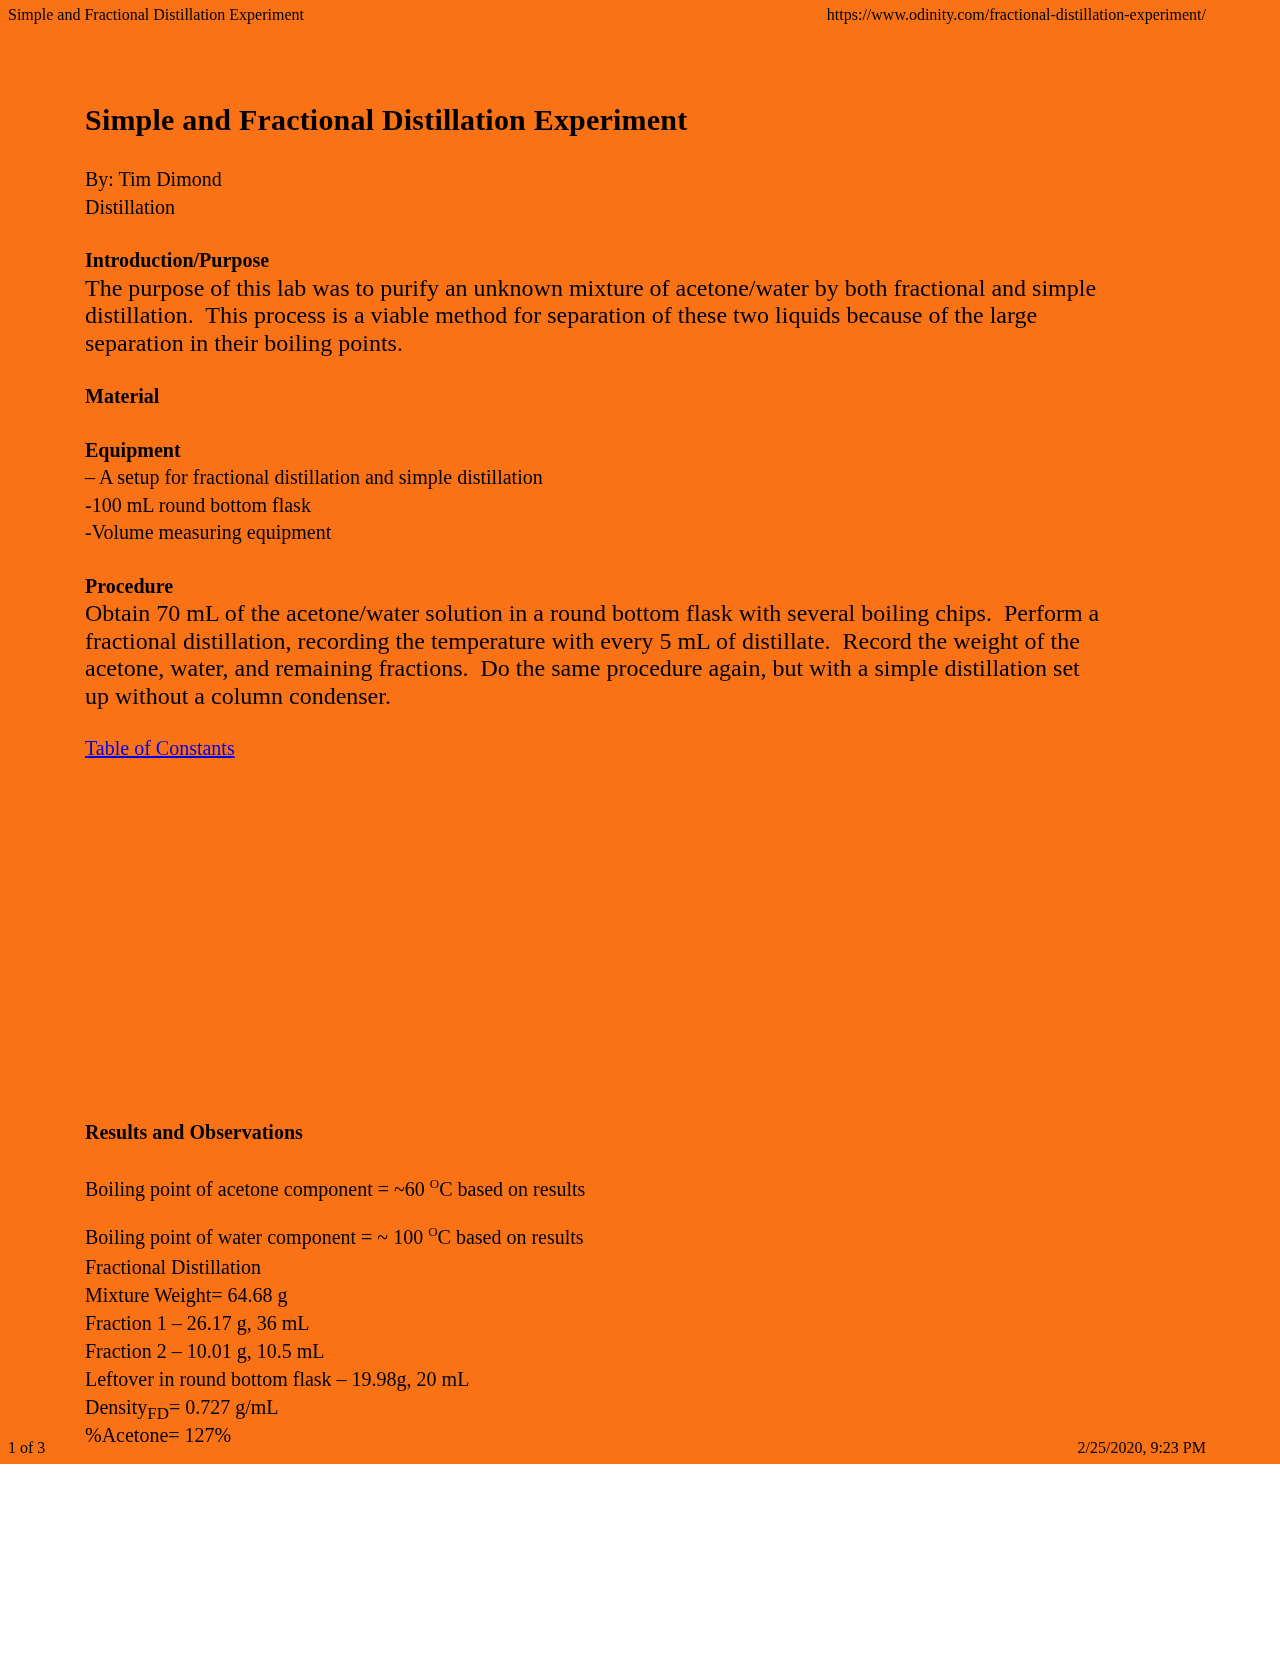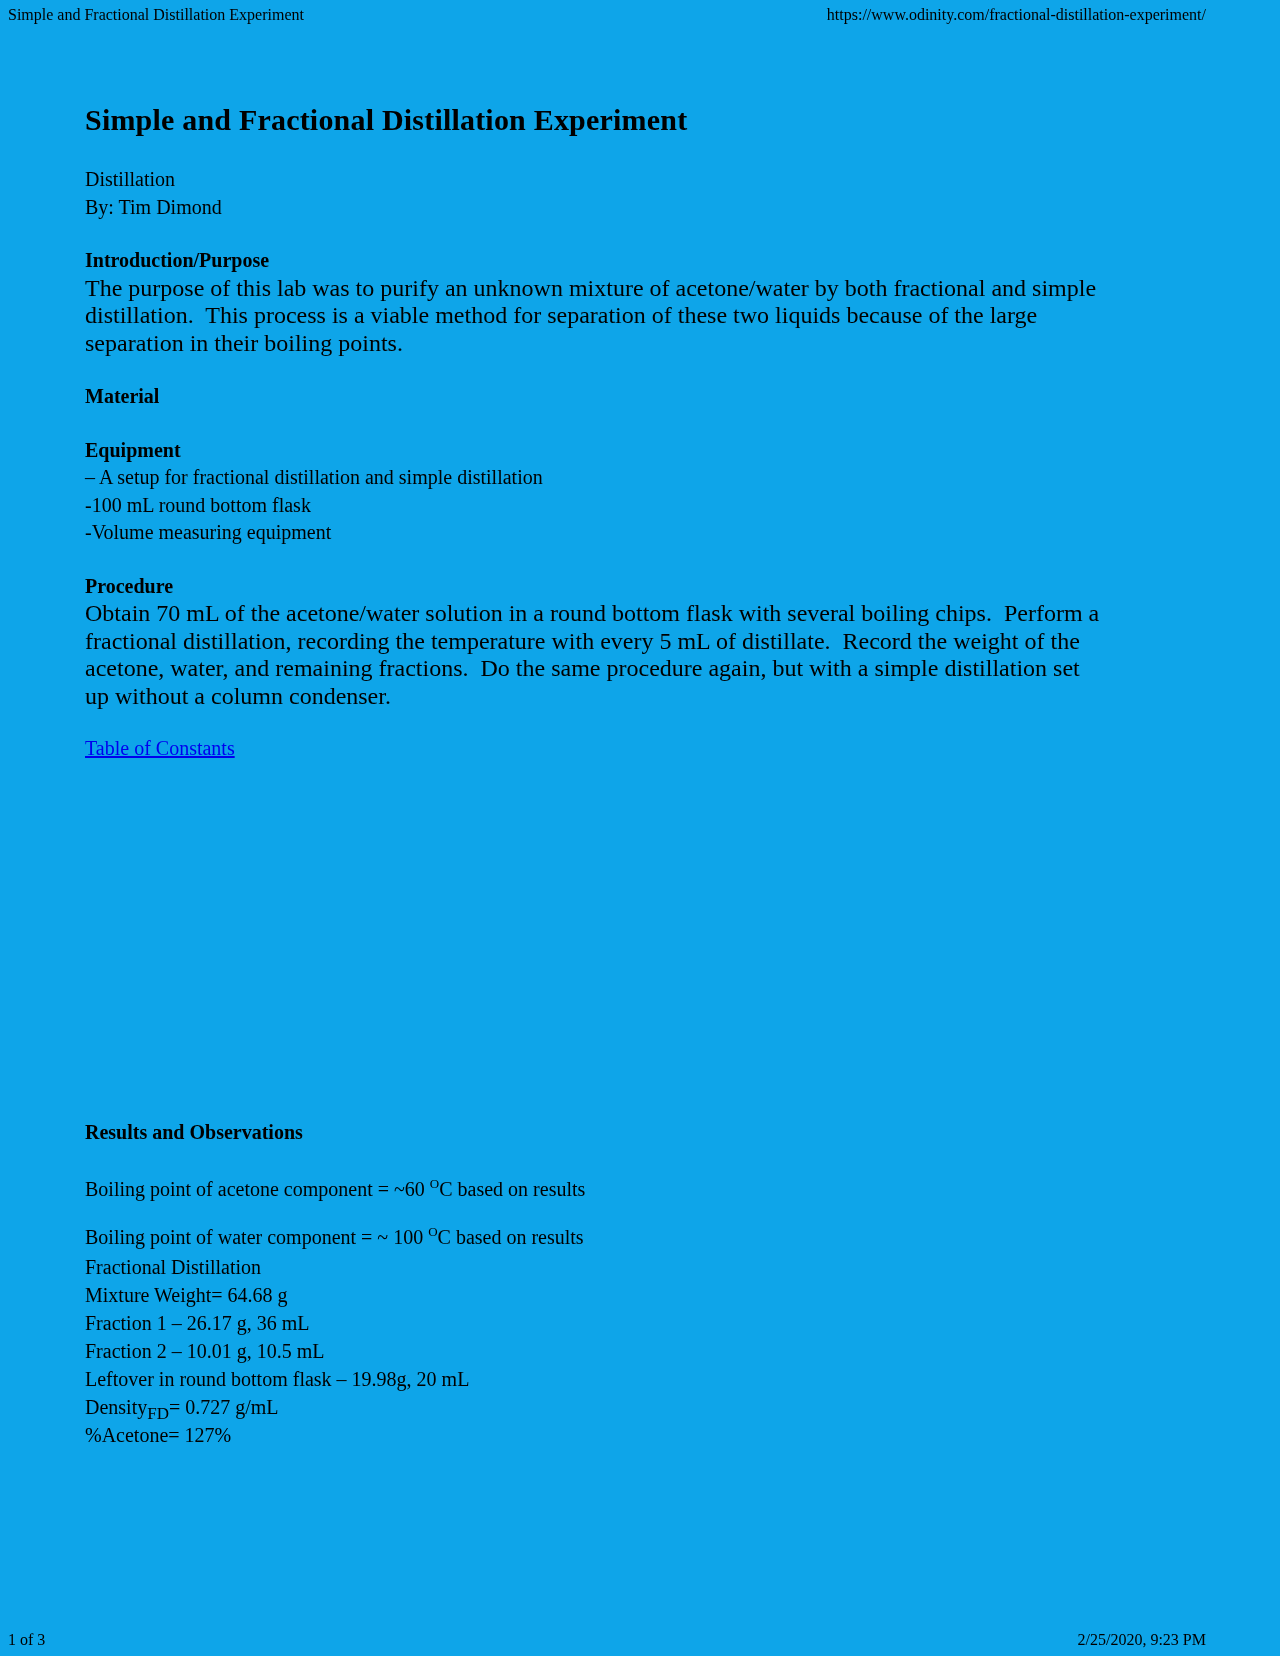--- a/index.html
+++ b/index.html
@@ -3,22 +3,22 @@
 <meta charset="utf-8">
 <style>
   html, body {
     margin: 0;
     padding: 0;
     background: #ffffff;
   }
   .page {
     position: relative;
     width: 1280px;
-    height: 1656px;
-    background: #0ea5e9;
+    height: 1464px;
+    background: #f97316;
     color: #000000;
     font-family: "Liberation Serif", serif;
     overflow: hidden;
   }
   
   .print-header, .print-footer {
     position: absolute;
     left: 8px;
     right: 74px;
     display: flex;
@@ -107,22 +107,22 @@
   <div class="print-header">
     <span>Simple and Fractional Distillation Experiment</span>
     <span>https://www.odinity.com/fractional-distillation-experiment/</span>
   </div>
 
   <div class="content">
 
     <h1 class="doc-title">Simple and Fractional Distillation Experiment</h1>
 
     <div class="byline">
+      <div>By: Tim Dimond</div>
       <div>Distillation</div>
-      <div>By: Tim Dimond</div>
     </div>
 
     <div class="sec-heading">Introduction/Purpose</div>
     <p class="para">The purpose of this lab was to purify an unknown mixture of acetone/water by both fractional and simple distillation.  This process is a viable method for separation of these two liquids because of the large separation in their boiling points.</p>
 
     <div class="sec-heading">Material</div>
 
     <div class="sec-heading">Equipment</div>
     <div class="list-line">– A setup for fractional distillation and simple distillation</div>
     <div class="list-line">-100 mL round bottom flask</div>

